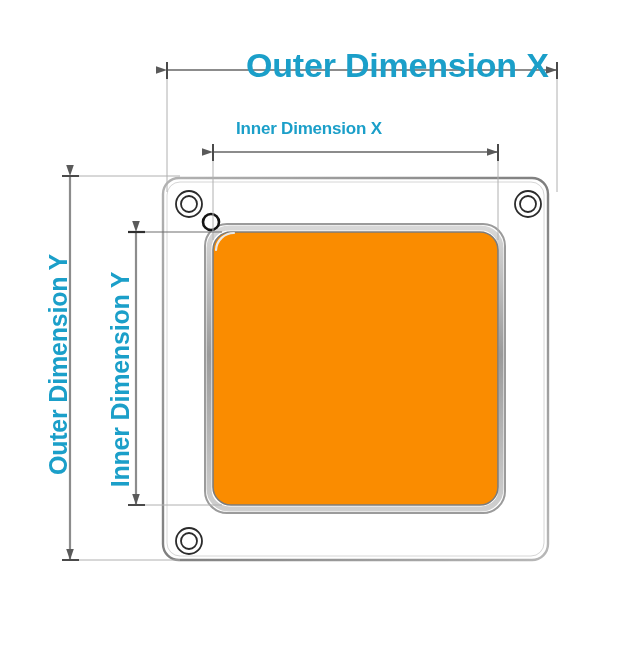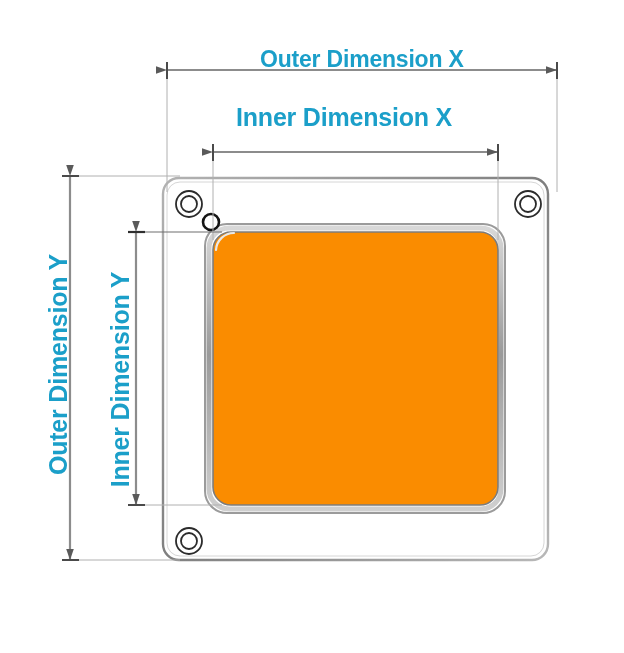--- a/index.html
+++ b/index.html
@@ -13,22 +13,22 @@
 
   .dim-label{
     position:absolute;
     color:#1B9FC9;
     font-weight:bold;
     font-family:"Liberation Sans", sans-serif;
     white-space:nowrap;
     letter-spacing:-0.2px;
     user-select:none;
   }
-  #label-outer-x{ left:260px; top:46px; font-size:23px; }
-  #label-inner-x{ left:236px; top:103px; font-size:25px;text-align:center; }
+  #label-outer-x{ left:246px; top:46px; font-size:34px; }
+  #label-inner-x{ left:236px; top:119px; font-size:17px;text-align:center; }
 
   #label-outer-y{
     left:-92px; top:350px; width:300px;
     font-size:25px; text-align:center;
     transform:rotate(-90deg); transform-origin:center center;
   }
   #label-inner-y{
     left:-30px; top:365px; width:300px;
     font-size:25px; text-align:center;
     transform:rotate(-90deg); transform-origin:center center;

